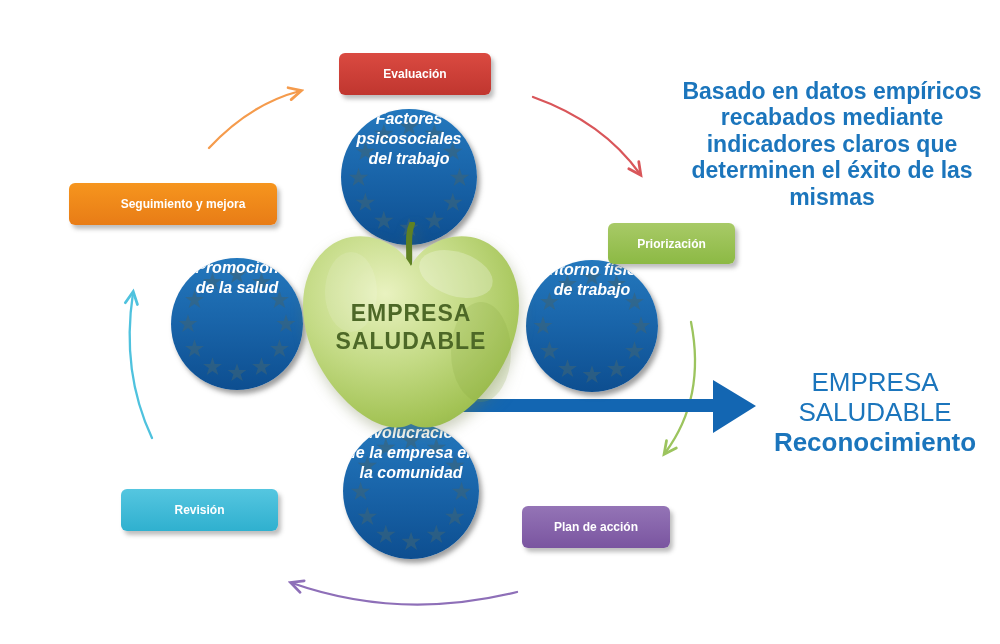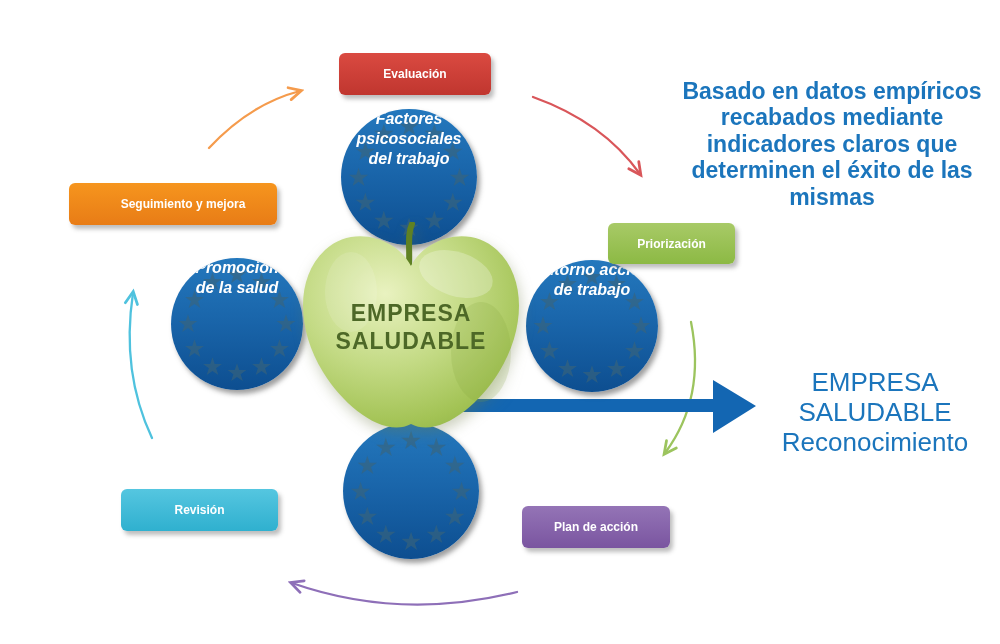--- a/index.html
+++ b/index.html
@@ -52,21 +52,21 @@
   .annotation{
     position:absolute;left:662px;top:78px;width:340px;z-index:3;
     color:#1b75bc;font-size:23px;line-height:1.15;font-weight:bold;text-align:center;
     white-space:pre-line;letter-spacing:0;
   }
   .outcome{
     position:absolute;left:755px;top:367px;width:240px;z-index:3;text-align:center;
     color:#1b75bc;font-size:26px;line-height:1.16;
   }
   .outcome .l{display:block;}
-  .outcome .bold{font-weight:normal;}
+  .outcome .bold{font-weight:bold;}
 </style>
 </head>
 <body>
 
 <div class="canvas">
 
   <svg class="arrows" width="1000" height="644" viewBox="0 0 1000 644">
     <defs>
       <marker id="mh-orange" viewBox="0 0 12 12" refX="9" refY="6" markerWidth="8" markerHeight="8" orient="auto">
         <path d="M2,2 L10,6 L2,10" fill="none" stroke="#f59b4c" stroke-width="1.8" stroke-linecap="round"></path>
@@ -113,27 +113,30 @@
         <use href="#starring"></use>
       </svg>
     <div class="circle-label">Factores
 psicosociales
 del trabajo</div>
   </div>
   <div class="circle" id="circle-entorno">
     <svg class="stars">
         <use href="#starring"></use>
       </svg>
-    <div class="circle-label">Entorno acción
+    <div class="circle-label">Entorno físico
 de trabajo</div>
   </div>
   <div class="circle" id="circle-involucracion">
     <svg class="stars">
         <use href="#starring"></use>
       </svg>
+    <div class="circle-label">Involucración
+de la empresa en
+la comunidad</div>
   </div>
   <div class="circle" id="circle-promocion">
     <svg class="stars">
         <use href="#starring"></use>
       </svg>
     <div class="circle-label">Promoción
 de la salud</div>
   </div>
 
   <div class="apple-wrap">

